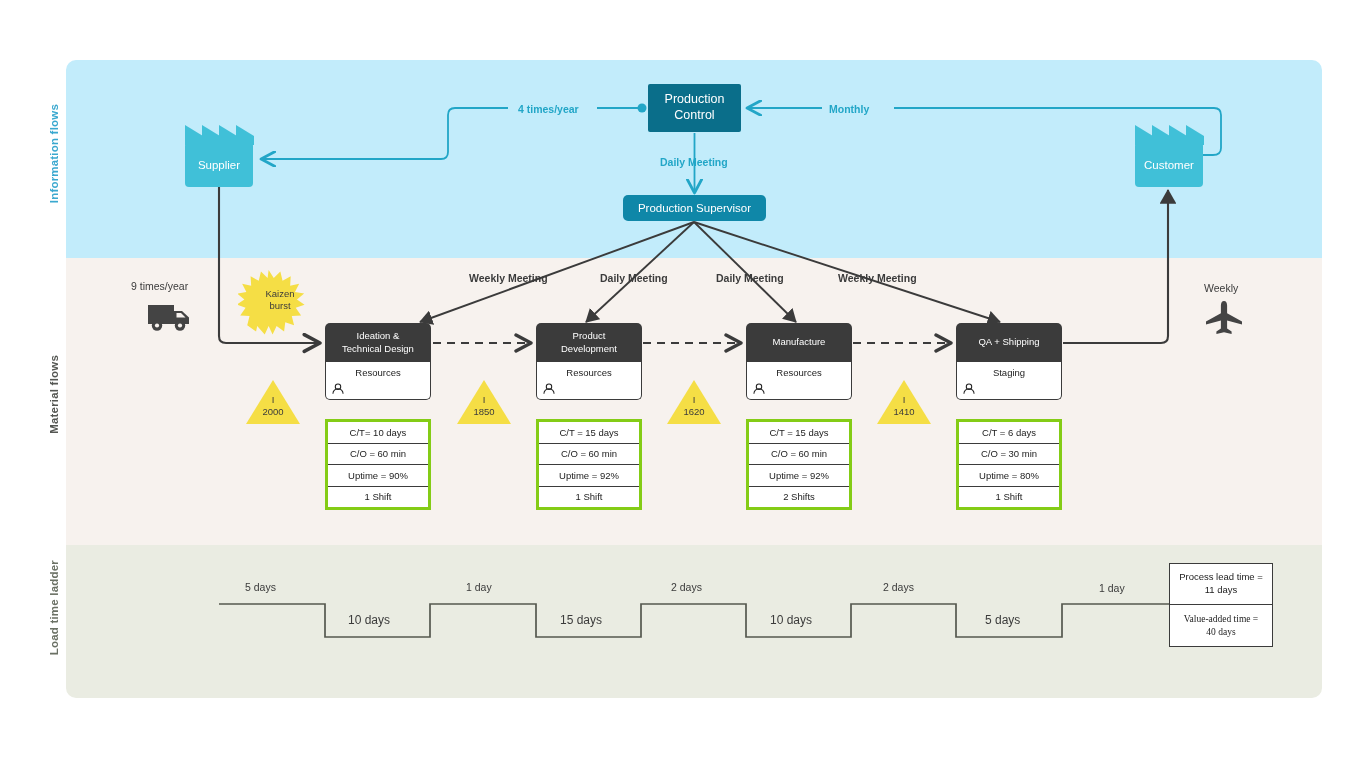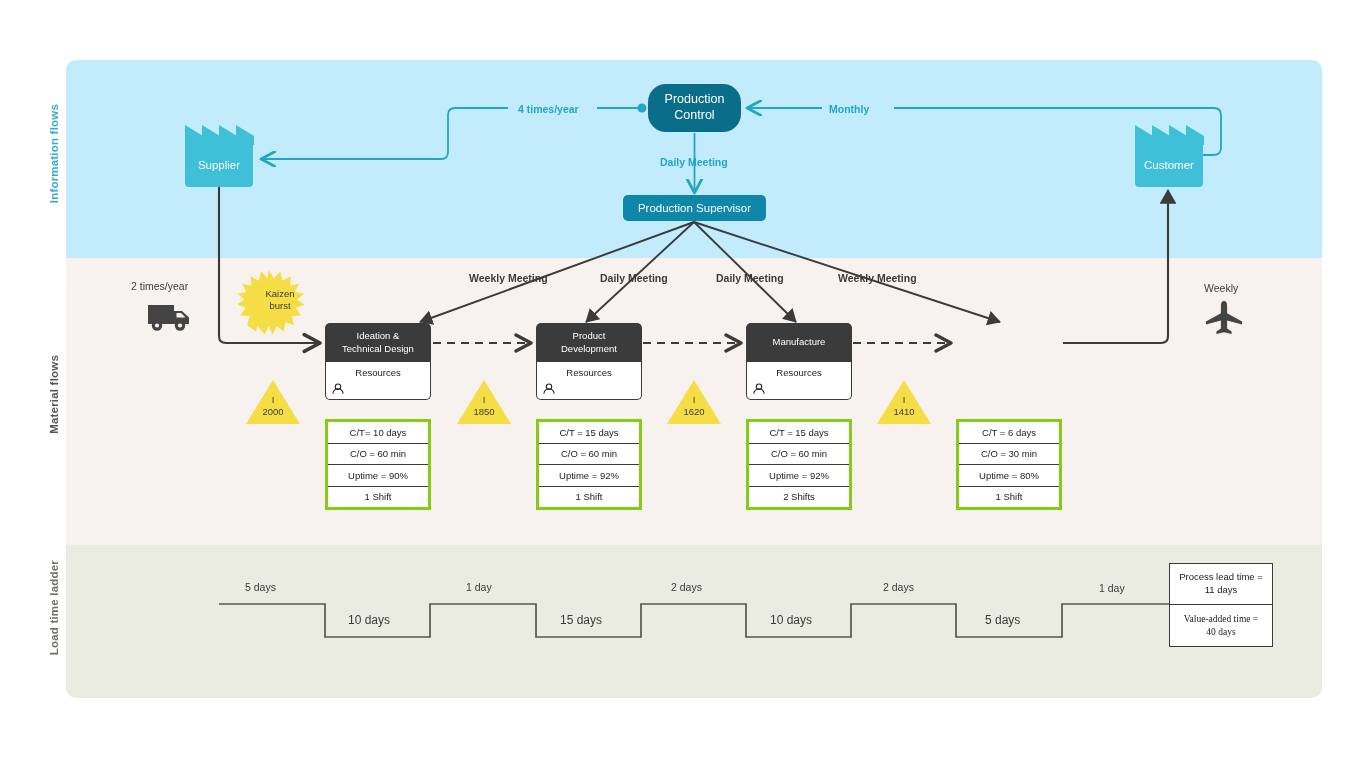--- a/index.html
+++ b/index.html
@@ -34,21 +34,21 @@
   .factory .ft{position:absolute;top:0;width:18px;height:20px;background:#40c0d8;
       clip-path:polygon(0 100%,0 0,100% 55%,100% 100%);}
   .factory .lbl{position:absolute;left:0;top:0;width:68px;height:45px;
       display:flex;align-items:center;justify-content:center;
       color:#ffffff;font-size:11.5px;}
   #supplier{left:185px;top:142px;}
   #customer{left:1135px;top:142px;}
 
   
   #prod-control{position:absolute;left:648px;top:84px;width:93px;height:48px;
-      background:#0a6e8a;border-radius:18px;color:#fff;font-size:12.5px;
+      background:#0a6e8a;border-radius:2px;color:#fff;font-size:12.5px;
       display:flex;align-items:center;justify-content:center;text-align:center;
       line-height:1.25;}
   #prod-supervisor{position:absolute;left:623px;top:195px;width:143px;height:26px;
       background:#0f87a8;border-radius:5px;color:#fff;font-size:11.5px;
       display:flex;align-items:center;justify-content:center;}
 
   
   .teal-lbl{position:absolute;color:#22a6c7;font-size:10.5px;font-weight:bold;
             white-space:nowrap;}
   #lbl-4times{left:518px;top:103px;}
@@ -224,21 +224,21 @@
 
   <div class="teal-lbl" id="lbl-4times">4 times/year</div>
   <div class="teal-lbl" id="lbl-monthly">Monthly</div>
   <div class="teal-lbl" id="lbl-daily-meeting-top">Daily Meeting</div>
 
   <div class="meet-lbl" id="mtg1">Weekly Meeting</div>
   <div class="meet-lbl" id="mtg2">Daily Meeting</div>
   <div class="meet-lbl" id="mtg3">Daily Meeting</div>
   <div class="meet-lbl" id="mtg4">Weekly Meeting</div>
 
-  <div class="dark-lbl" id="lbl-2times">2 times/year</div>
+  <div class="dark-lbl" id="lbl-2times">9 times/year</div>
   <div id="truck-icon">
     <svg viewBox="0 0 46 34" width="46" height="34">
       <path d="M2,5 L28,5 L28,24 L2,24 Z" fill="#444444"></path>
       <path d="M28,11 L36,11 L43,17.5 L43,24 L28,24 Z" fill="#444444"></path>
       <circle cx="11" cy="25.5" r="5.2" fill="#444444"></circle>
       <circle cx="11" cy="25.5" r="2.1" fill="#f7f2ee"></circle>
       <circle cx="34" cy="25.5" r="5.2" fill="#444444"></circle>
       <circle cx="34" cy="25.5" r="2.1" fill="#f7f2ee"></circle>
       <path d="M30.5,13 L35,13 L39.5,17.5 L30.5,17.5 Z" fill="#f7f2ee"></path>
     </svg>
@@ -303,20 +303,34 @@
     </div>
     <div class="body">
       <div class="rtxt">Resources</div>
       <svg class="oper" viewBox="0 0 16 16">
         <circle cx="8" cy="5.3" r="3.1" fill="none" stroke="#222" stroke-width="1.2"></circle>
         <path d="M2.2,13.4 A5.8,5.8 0 0 1 13.8,13.4" fill="none" stroke="#222" stroke-width="1.2"></path>
       </svg>
     </div>
   </div>
 
+  <div class="proc" id="proc4">
+    <div class="head">
+      <div>
+        <div>QA + Shipping</div>
+      </div>
+    </div>
+    <div class="body">
+      <div class="rtxt">Staging</div>
+      <svg class="oper" viewBox="0 0 16 16">
+        <circle cx="8" cy="5.3" r="3.1" fill="none" stroke="#222" stroke-width="1.2"></circle>
+        <path d="M2.2,13.4 A5.8,5.8 0 0 1 13.8,13.4" fill="none" stroke="#222" stroke-width="1.2"></path>
+      </svg>
+    </div>
+  </div>
 
   <div class="databox" id="data1">
     <div class="row">C/T= 10 days</div>
     <div class="row">C/O = 60 min</div>
     <div class="row">Uptime = 90%</div>
     <div class="row">1 Shift</div>
   </div>
   <div class="databox" id="data2">
     <div class="row">C/T = 15 days</div>
     <div class="row">C/O = 60 min</div>

